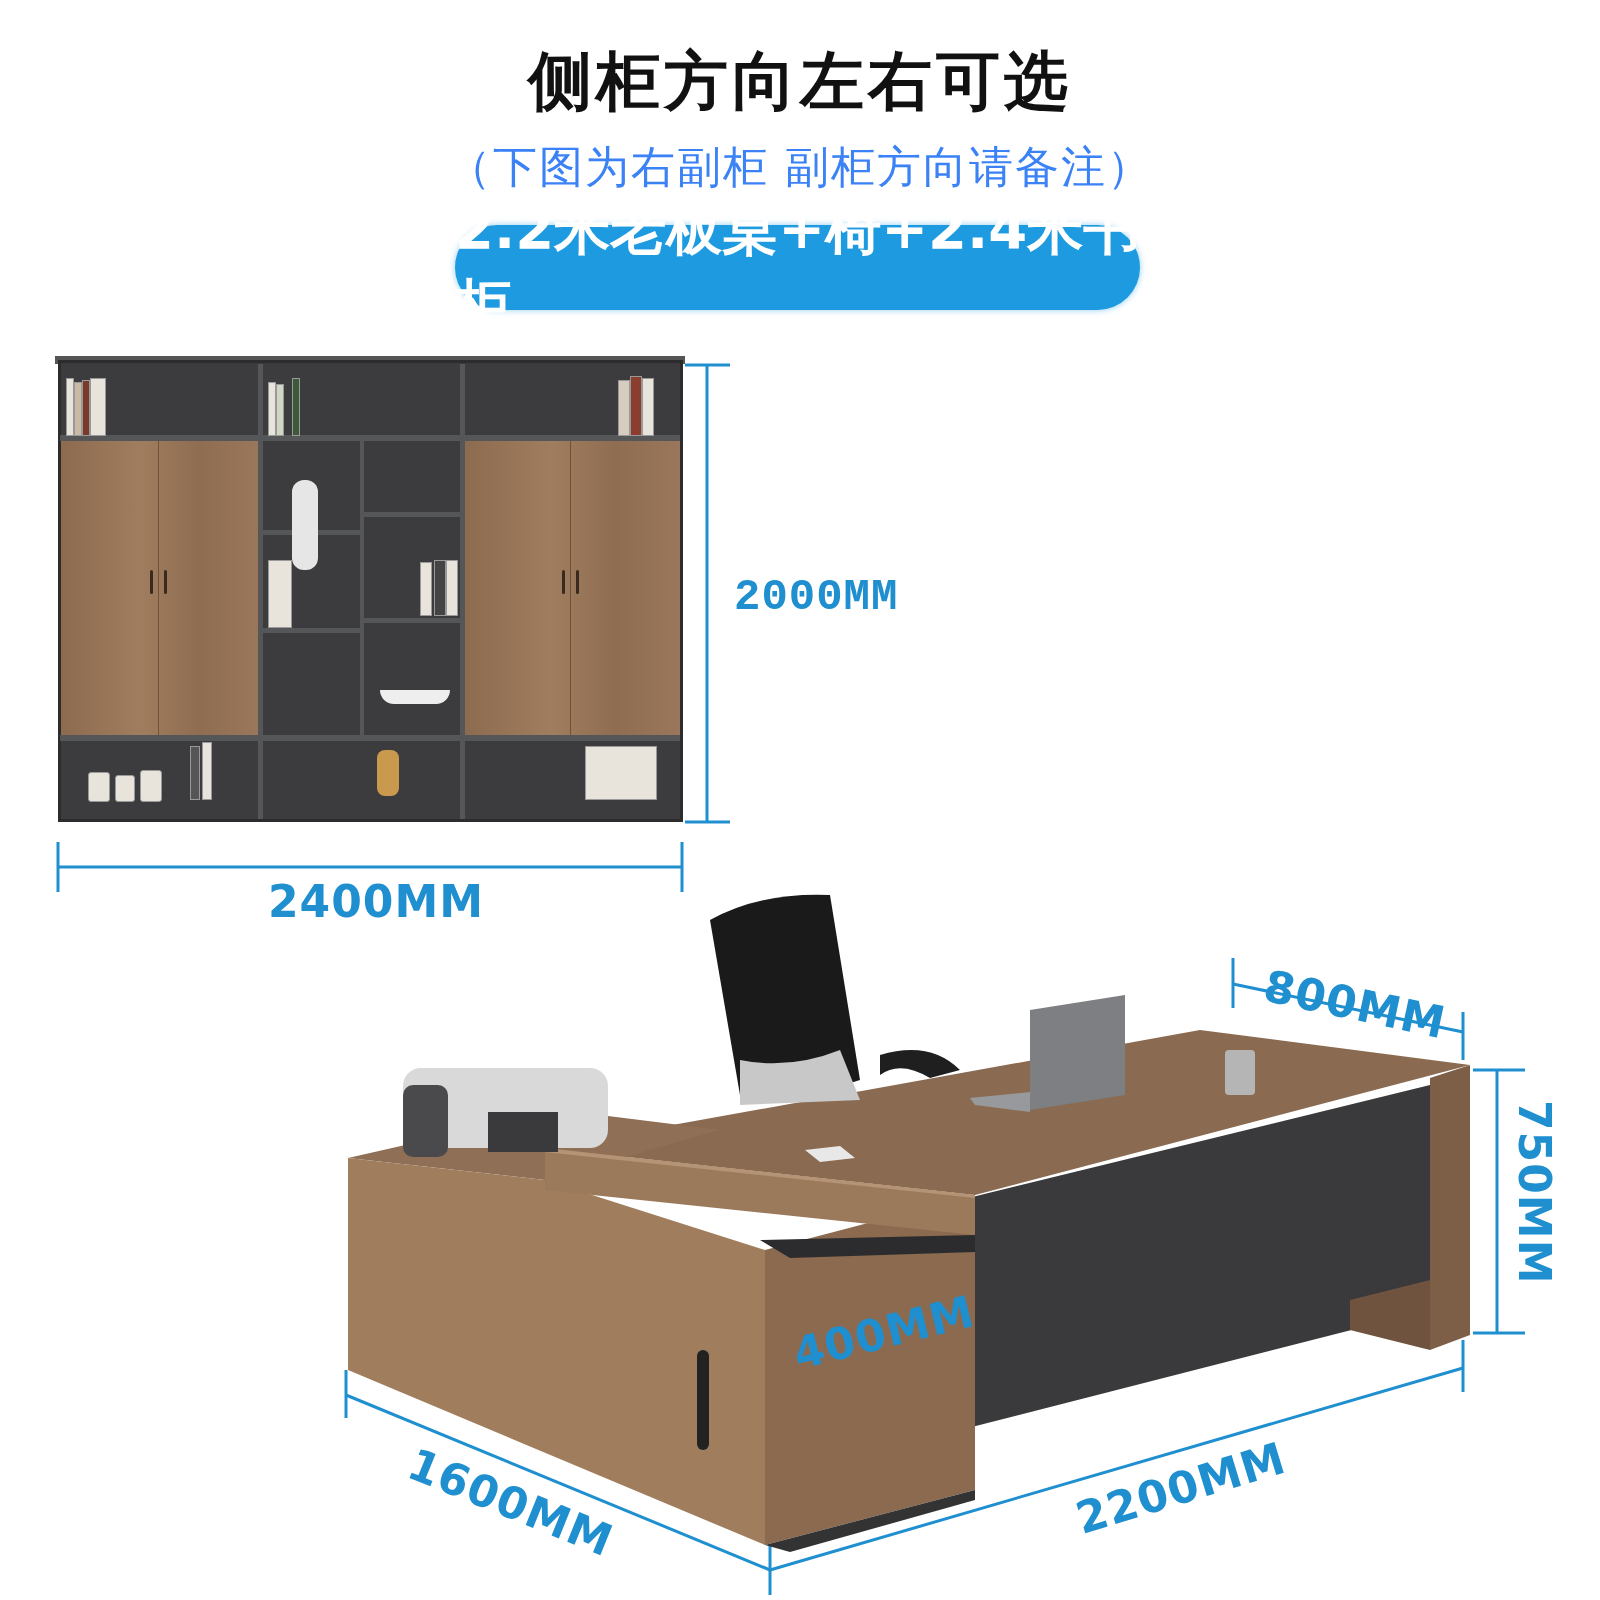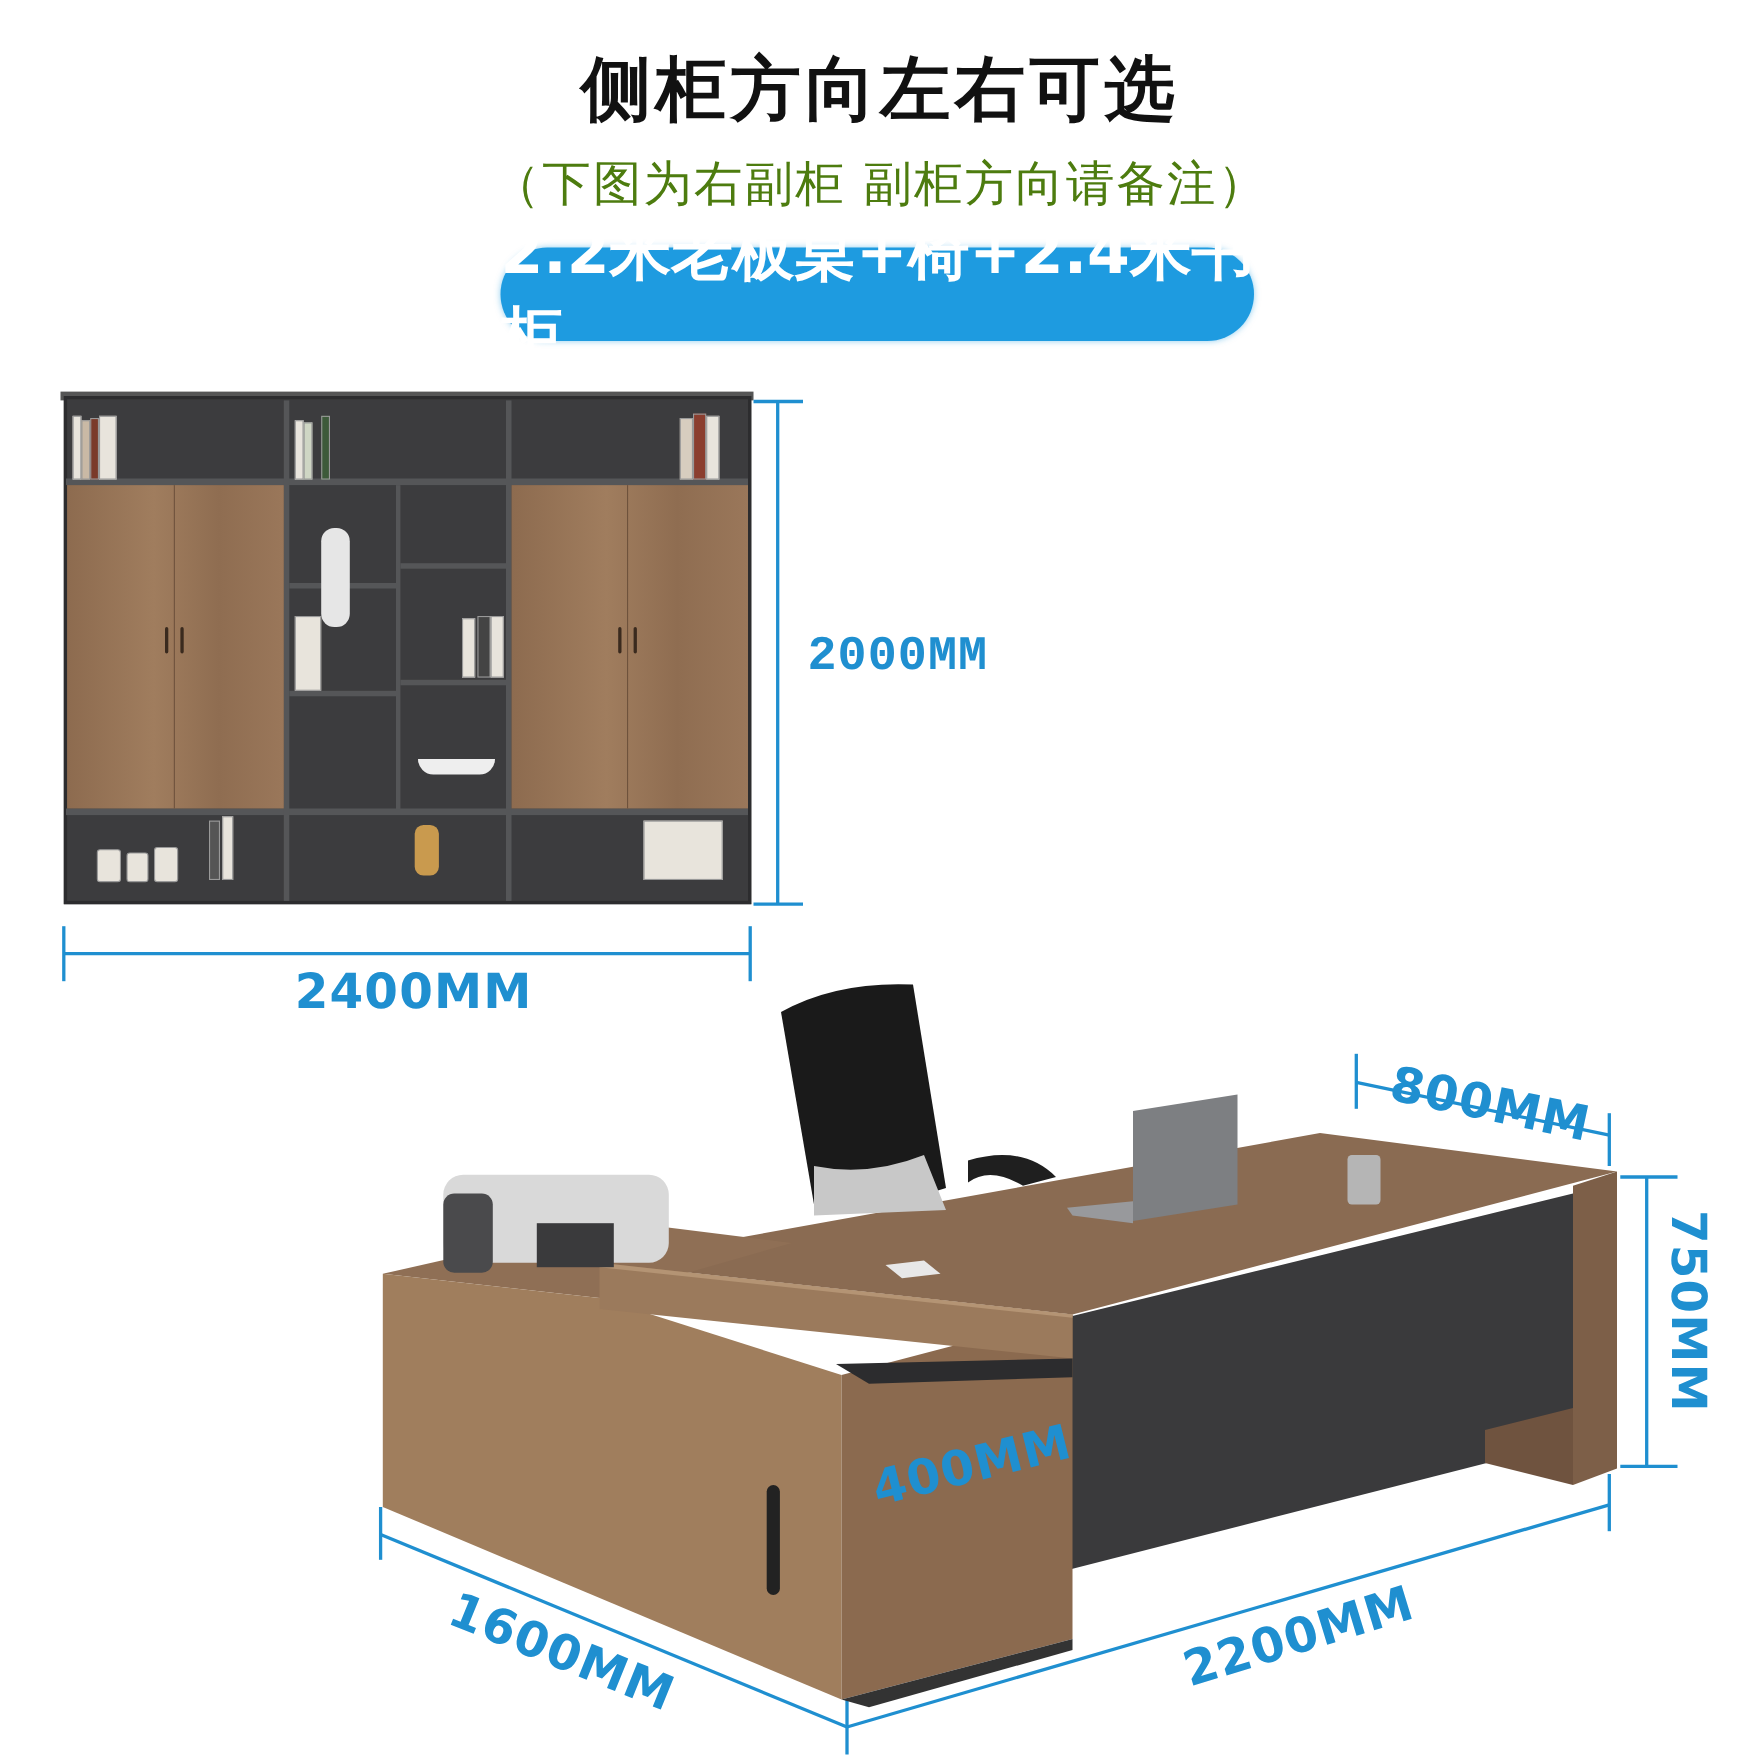--- a/index.html
+++ b/index.html
@@ -1,21 +1,21 @@
 <!DOCTYPE html>
 <html><head>
 <meta charset="utf-8">
 <style>
   html, body { margin:0; padding:0; background:#ffffff; }
   body { width:1600px; height:1600px; position:relative; overflow:hidden;
          font-family:"DejaVu Sans","Liberation Sans",sans-serif; }
   .title { position:absolute; left:0; width:1600px; top:38px; text-align:center;
            font-size:64px; font-weight:bold; color:#111; letter-spacing:4px; }
   .subtitle { position:absolute; left:0; width:1600px; top:138px; text-align:center;
-              font-size:44px; color:#4d7c0f; letter-spacing:2px; }
+              font-size:44px; color:#3b82f6; letter-spacing:2px; }
   .badge { position:absolute; left:455px; top:225px; width:685px; height:85px;
            border-radius:44px; background:#1e9be0; color:#fff; font-weight:bold;
            font-size:56px; display:flex; align-items:center; justify-content:center;
            box-shadow:0 0 6px rgba(30,155,224,.5); }
   .dim { position:absolute; color:#1f8fd0; font-weight:bold; font-size:44px; letter-spacing:1px;
          font-family:"DejaVu Sans","Liberation Sans",sans-serif; white-space:nowrap; }
   
   .cabinet { position:absolute; left:58px; top:360px; width:625px; height:462px;
              background:#3c3c3e; border:3px solid #2c2c2e; box-sizing:border-box; }
   .cab-top-cap { position:absolute; left:55px; top:356px; width:630px; height:8px; background:#555; }

